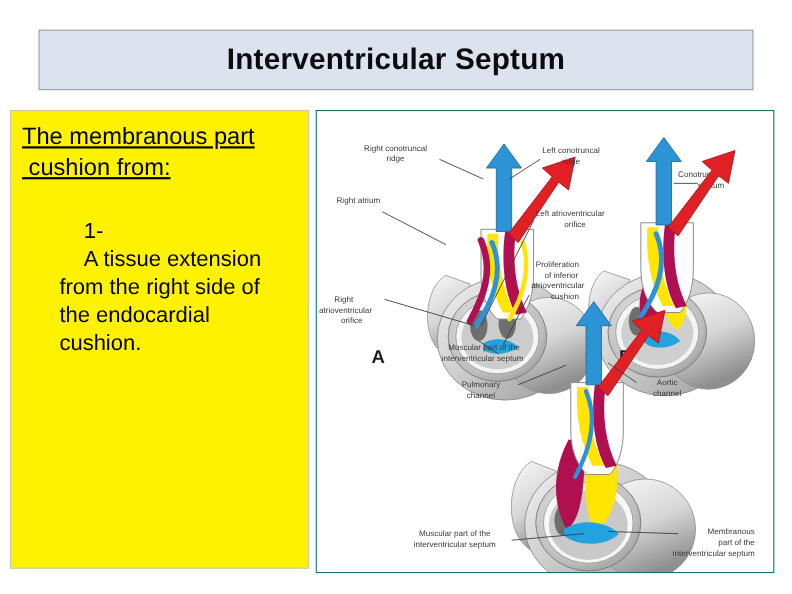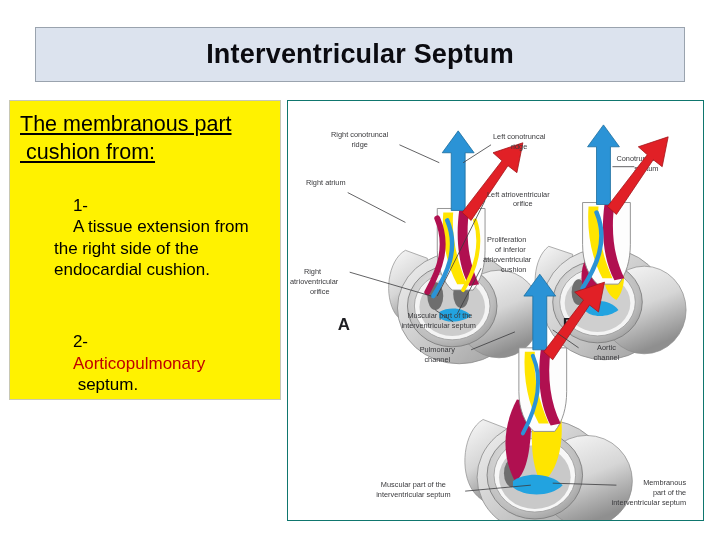--- a/index.html
+++ b/index.html
@@ -36,36 +36,36 @@
     letter-spacing: 0.2px;
     font-family: "Liberation Sans", sans-serif;
   }
 
   
   #notes-panel {
     position: absolute;
     left: 9px;
     top: 100px;
     width: 272px;
-    height: 300px;
+    height: 417px;
     background: #fff200;
     border: 1px solid #c8c8b4;
     box-sizing: border-box;
     padding: 10px 20px 6px 10px;
   }
   .heading-line {
     font-size: 21.5px;
     color: #000;
     line-height: 1.28;
     text-decoration: underline;
     text-underline-offset: 2px;
     white-space: pre;
   }
   .list-item {
-    font-size: 17px;
+    font-size: 20px;
     color: #000;
     line-height: 1.27;
     margin-top: 7px;
     padding-left: 34px;
     text-indent: -34px;
     white-space: pre-wrap;
   }
   .red-term { color: #c00000; }
 
   
@@ -111,25 +111,20 @@
 
 <div id="notes-panel">
   <div class="heading-line">The membranous part</div>
   <div class="heading-line"> cushion from:</div>
 
   <div class="list-item">
     <span>1-</span>
     <span>A tissue extension from the right side of the endocardial cushion.</span>
   </div>
 
-  <div class="list-item">
-    <span>2-</span>
-    <span class="red-term">Aorticopulmonary</span>
-    <span> septum.</span>
-  </div>
 
   <div class="list-item">
     
     
   </div>
 </div>
 
 <div id="diagram-panel">
   <svg id="diagram-svg" viewBox="0 0 417 421">
     <defs>

